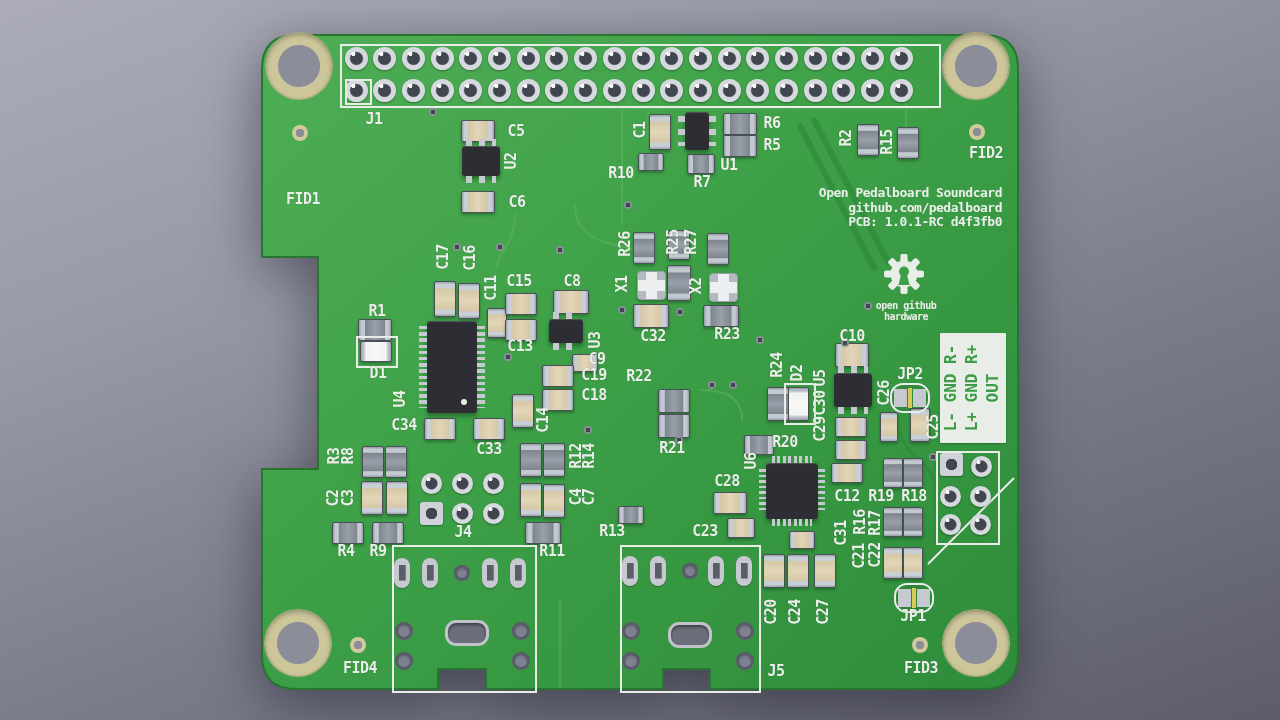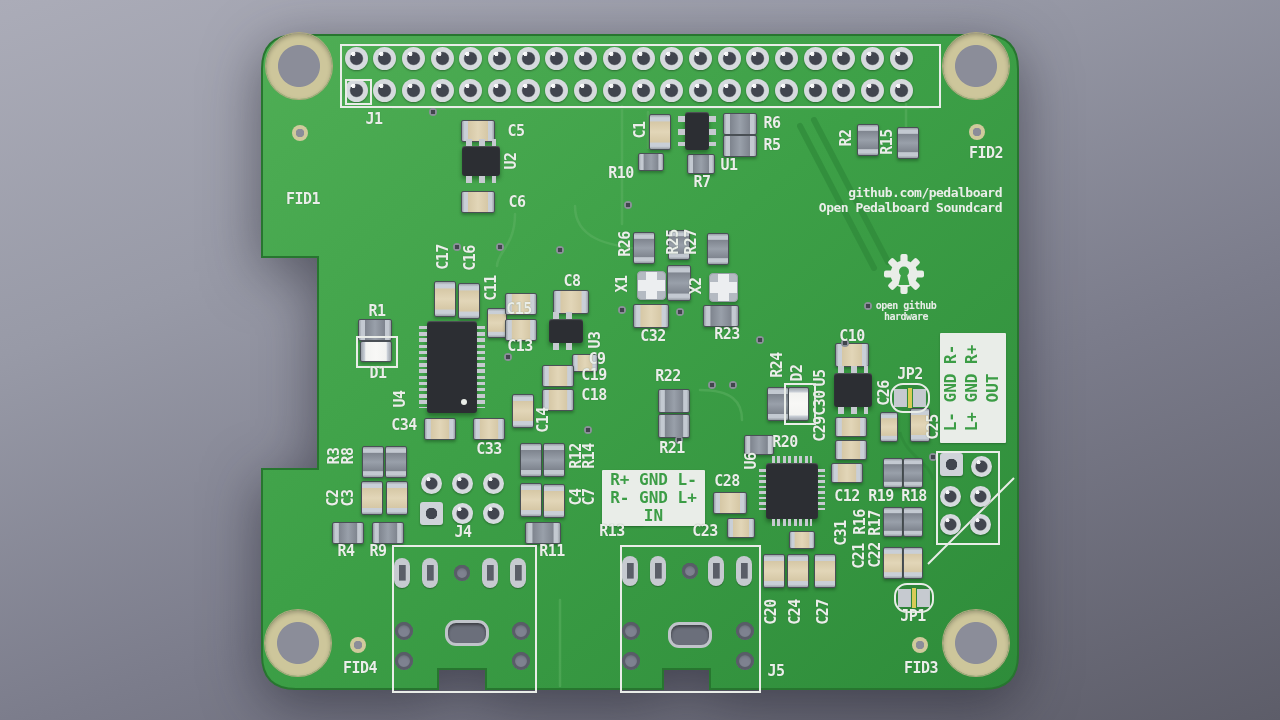--- a/index.html
+++ b/index.html
@@ -117,22 +117,23 @@
         <path d="M935,545V452"></path>
           <path d="M900,432C905,455 930,462 933,480"></path>
       </g>
       <path d="M928,564L1014,478" stroke="#e9ede8" stroke-width="2" fill="none"></path>
     </g>
   </svg>
 
   <div class="layer">
 
     <div class="titleblock">
+      <div>Open Pedalboard Soundcard</div>
       <div>github.com/pedalboard</div>
-      <div>Open Pedalboard Soundcard</div>
+      <div>PCB: 1.0.1-RC d4f3fb0</div>
     </div>
 
     <svg class="oshw-gear" width="60" height="50" viewBox="0 0 60 50">
       <g transform="translate(30,24)" fill="#e9ede8">
         <circle r="13.5"></circle>
         <g>
           <rect x="-3.6" y="-20" width="7.2" height="9" rx="2"></rect>
           <rect x="-3.6" y="-20" width="7.2" height="9" rx="2" transform="rotate(45)"></rect>
           <rect x="-3.6" y="-20" width="7.2" height="9" rx="2" transform="rotate(90)"></rect>
           <rect x="-3.6" y="-20" width="7.2" height="9" rx="2" transform="rotate(135)"></rect>
@@ -143,25 +144,20 @@
         </g>
         <circle cy="-2.5" r="5" fill="#3da047"></circle>
         <path d="M -3,0.5 L 3,0.5 L 5.5,11 L -5.5,11 Z" fill="#3da047"></path>
       </g>
     </svg>
     <div class="oshw-text">
       <div>open github</div>
       <div>hardware</div>
     </div>
 
-    <div class="wblock in-block">
-      <div class="row">R+ GND L-</div>
-      <div class="row">R- GND L+</div>
-      <div class="row">IN</div>
-    </div>
 
     <div class="wblock out-block">
       <div class="rotwrap">
         <div class="row">L- GND R-</div>
         <div class="row">L+ GND R+</div>
         <div class="row">OUT</div>
       </div>
     </div>
 
   <div class="part cap-h" style="left: 461px; top: 120px; width: 32px; height: 20px;"></div>
@@ -354,41 +350,41 @@
       <div class="lbl" style="left: 621px; top: 159px; margin-top: 14px;">R10</div>
       <div class="lbl" style="left: 729px; top: 165px;">U1</div>
       <div class="lbl" style="left: 702px; top: 182px;">R7</div>
       <div class="lbl" style="left: 772px; top: 123px;">R6</div>
       <div class="lbl" style="left: 772px; top: 145px;">R5</div>
       <div class="lbl rot" style="left: 846px; top: 138px;">R2</div>
       <div class="lbl rot" style="left: 887px; top: 142px;">R15</div>
       <div class="lbl rot" style="left: 443px; top: 257px;">C17</div>
       <div class="lbl rot" style="left: 470px; top: 258px;">C16</div>
       <div class="lbl rot" style="left: 491px; top: 288px;">C11</div>
-      <div class="lbl" style="left: 519px; top: 281px; margin-top: 28px;">C15</div>
+      <div class="lbl" style="left: 519px; top: 281px;">C15</div>
       <div class="lbl" style="left: 572px; top: 281px;">C8</div>
       <div class="lbl" style="left: 377px; top: 311px;">R1</div>
       <div class="lbl" style="left: 378px; top: 373px;">D1</div>
       <div class="lbl rot" style="left: 400px; top: 399px;">U4</div>
       <div class="lbl" style="left: 520px; top: 346px;">C13</div>
       <div class="lbl rot" style="left: 595px; top: 340px;">U3</div>
       <div class="lbl" style="left: 597px; top: 359px;">C9</div>
       <div class="lbl" style="left: 594px; top: 375px;">C19</div>
       <div class="lbl" style="left: 594px; top: 395px;">C18</div>
       <div class="lbl rot" style="left: 543px; top: 420px;">C14</div>
       <div class="lbl" style="left: 404px; top: 425px;">C34</div>
       <div class="lbl" style="left: 489px; top: 449px;">C33</div>
       <div class="lbl rot" style="left: 625px; top: 244px;">R26</div>
       <div class="lbl rot" style="left: 673px; top: 242px;">R25</div>
       <div class="lbl rot" style="left: 691px; top: 242px;">R27</div>
       <div class="lbl rot" style="left: 622px; top: 284px;">X1</div>
       <div class="lbl rot" style="left: 696px; top: 286px;">X2</div>
       <div class="lbl" style="left: 653px; top: 336px;">C32</div>
       <div class="lbl" style="left: 727px; top: 334px;">R23</div>
-      <div class="lbl" style="left: 668px; top: 376px;">R22</div>
+      <div class="lbl" style="left: 639px; top: 376px;">R22</div>
       <div class="lbl" style="left: 672px; top: 448px;">R21</div>
       <div class="lbl rot" style="left: 777px; top: 365px;">R24</div>
       <div class="lbl rot" style="left: 797px; top: 373px;">D2</div>
       <div class="lbl" style="left: 785px; top: 442px;">R20</div>
       <div class="lbl rot" style="left: 820px; top: 378px;">U5</div>
       <div class="lbl rot" style="left: 820px; top: 403px;">C30</div>
       <div class="lbl rot" style="left: 820px; top: 429px;">C29</div>
       <div class="lbl" style="left: 852px; top: 336px;">C10</div>
       <div class="lbl rot" style="left: 884px; top: 393px;">C26</div>
       <div class="lbl" style="left: 910px; top: 374px;">JP2</div>

